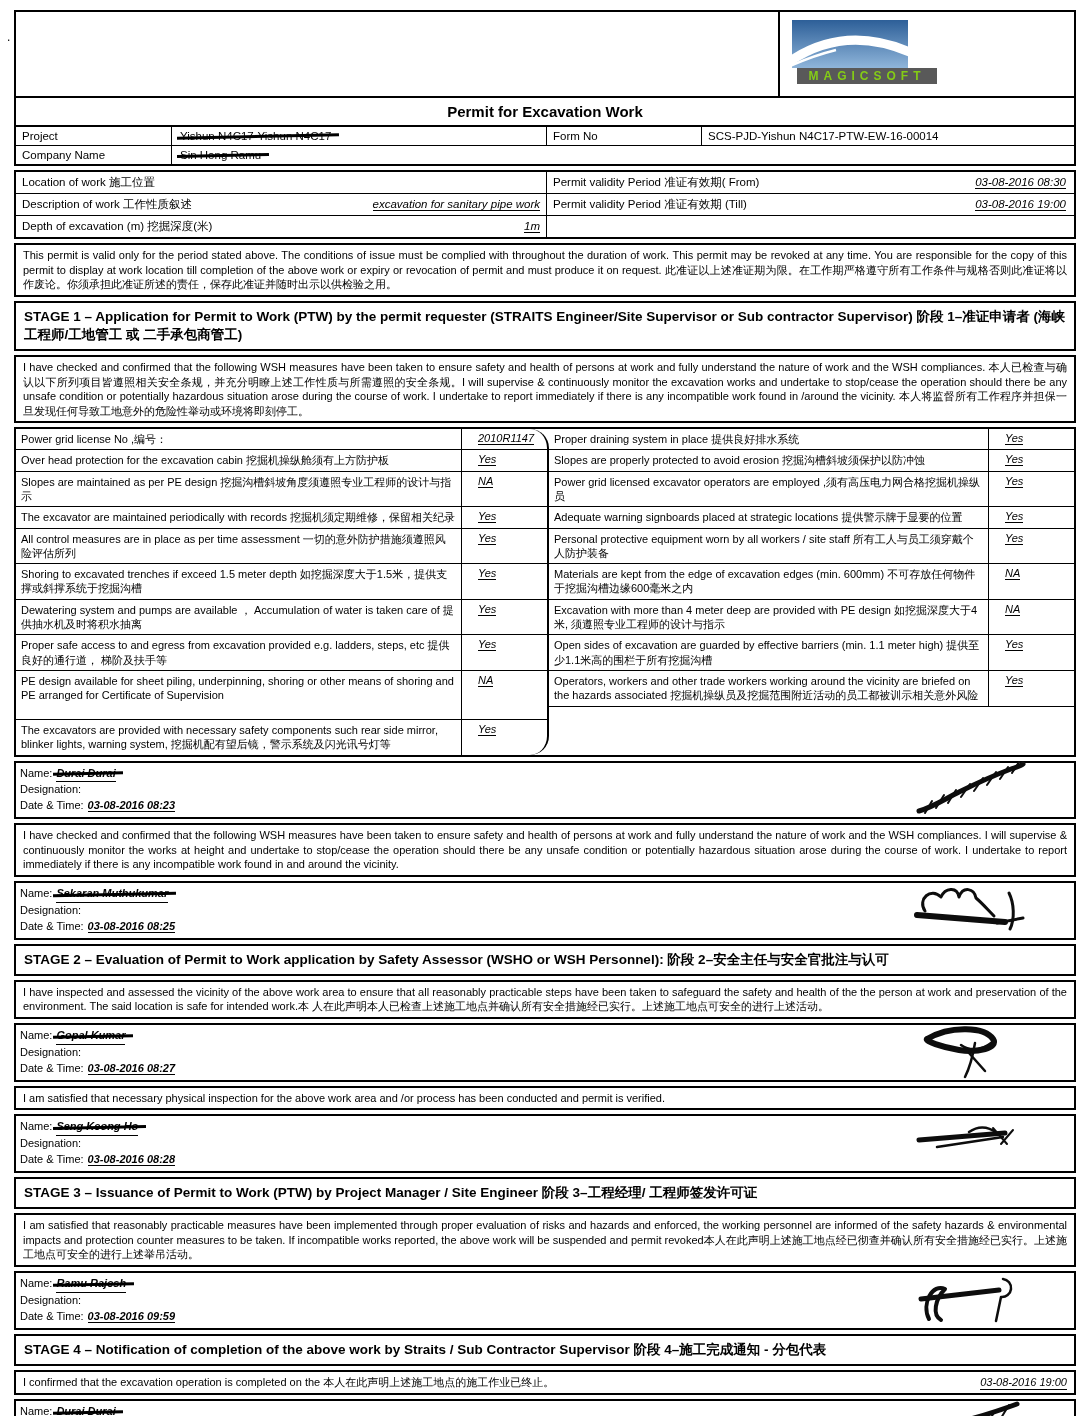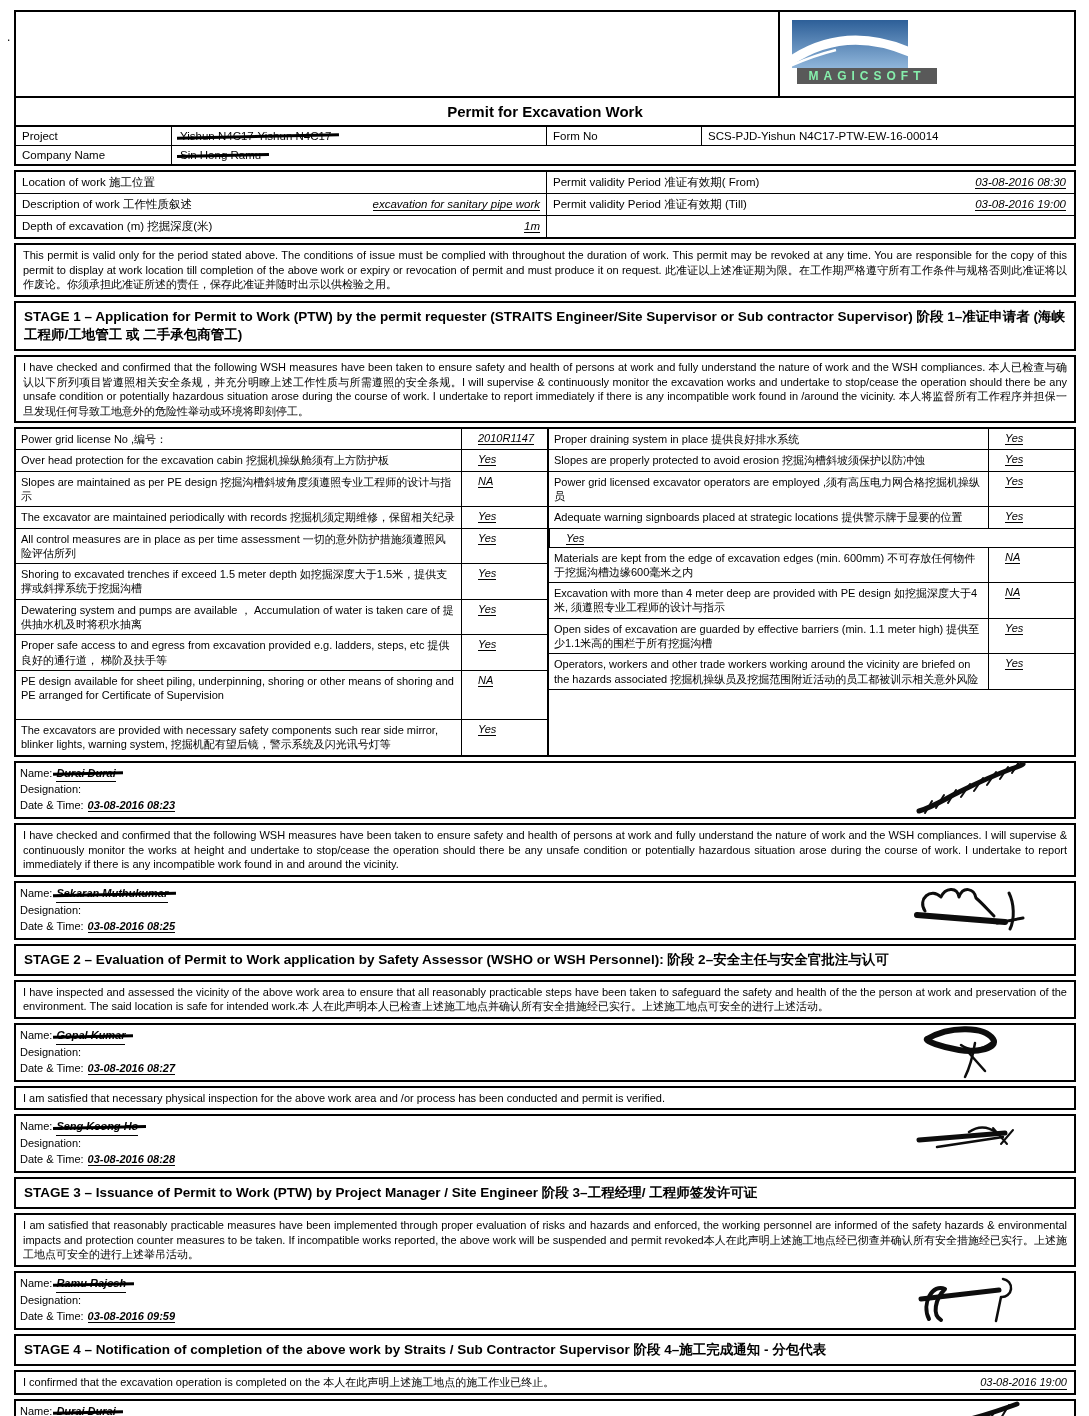--- a/index.html
+++ b/index.html
@@ -8,21 +8,21 @@
   #page{width:1062px;margin:10px 0 0 14px;}
   .box{border:2px solid #000;background:#fff;box-sizing:border-box;}
   .collapse{margin-top:-2px;}
   .gap{margin-top:4px;}
 
   
   .header-row{height:88px;position:relative;}
   .logo-cell{position:absolute;top:0;right:0;bottom:0;width:296px;border-left:2px solid #000;padding:8px 0 0 12px;box-sizing:border-box;}
   .logo-square{width:116px;height:48px;background:linear-gradient(#2d5f98,#8fb5da);position:relative;overflow:hidden;}
   .logo-square svg{position:absolute;left:0;top:0;}
-  .logo-bar{width:140px;height:16px;background:#595959;color:#86efac;font-weight:bold;font-size:12px;letter-spacing:5px;text-align:center;line-height:16px;margin-left:5px;}
+  .logo-bar{width:140px;height:16px;background:#595959;color:#84cc16;font-weight:bold;font-size:12px;letter-spacing:5px;text-align:center;line-height:16px;margin-left:5px;}
 
   .title-row{text-align:center;font-weight:bold;font-size:15px;padding:5px 0;}
 
   
   .meta-table{font-size:11.5px;}
   .meta-row{display:flex;border-bottom:1.5px solid #000;}
   .meta-row:last-child{border-bottom:none;}
   .meta-cell{padding:3px 6px;box-sizing:border-box;}
   .mc-label1{width:156px;border-right:1.5px solid #000;}
   .mc-val1{width:375px;border-right:1.5px solid #000;}
@@ -36,21 +36,21 @@
   .wi-left{width:531px;border-right:1.5px solid #000;display:flex;justify-content:space-between;align-items:center;padding:2px 6px;box-sizing:border-box;align-self:stretch;}
   .wi-right{flex:1;display:flex;justify-content:space-between;align-items:center;padding:2px 8px 2px 6px;box-sizing:border-box;}
   .wi-row,.wi-left{font-size:11.5px;}
 
   .para{font-size:11px;line-height:1.32;padding:3px 7px;text-align:justify;}
   .stage-hd{font-weight:bold;font-size:13.5px;line-height:1.35;padding:5px 8px;}
 
   
   .checklist{display:flex;font-size:11px;}
   .cl-half{display:flex;flex-direction:column;}
-  .cl-left{width:531px;border-right:2px solid #000;}
+  .cl-left{width:531px;border-right:2px solid #000;border-radius:19px;}
   .cl-right{flex:1;}
   .cl-row{display:flex;border-bottom:1.5px solid #000;}
   .cl-half .cl-row:last-child{border-bottom:none;}
   .cl-desc{flex:1;padding:3px 5px;line-height:1.3;}
   .cl-val{width:86px;border-left:1.5px solid #000;padding:3px 0 3px 16px;box-sizing:border-box;}
   .cl-filler{flex:1;border-bottom:none;}
   .cl-row.tall{min-height:48px;}
 
   
   .uval{font-weight:normal;font-style:italic;border-bottom:1px solid #000;}
@@ -191,20 +191,21 @@
         </div>
       <div class="cl-row">
           <div class="cl-desc">Power grid licensed excavator operators are employed ,须有高压电力网合格挖掘机操纵员</div>
           <div class="cl-val"><span class="uval">Yes</span></div>
         </div>
       <div class="cl-row">
           <div class="cl-desc">Adequate warning signboards placed at strategic locations 提供警示牌于显要的位置</div>
           <div class="cl-val"><span class="uval">Yes</span></div>
         </div>
       <div class="cl-row">
+          <div class="cl-desc">Personal protective equipment worn by all workers / site staff 所有工人与员工须穿戴个人防护装备</div>
           <div class="cl-val"><span class="uval">Yes</span></div>
         </div>
       <div class="cl-row">
           <div class="cl-desc">Materials are kept from the edge of excavation edges (min. 600mm) 不可存放任何物件于挖掘沟槽边缘600毫米之内</div>
           <div class="cl-val"><span class="uval">NA</span></div>
         </div>
       <div class="cl-row">
           <div class="cl-desc">Excavation with more than 4 meter deep are provided with PE design 如挖掘深度大于4米, 须遵照专业工程师的设计与指示</div>
           <div class="cl-val"><span class="uval">NA</span></div>
         </div>

